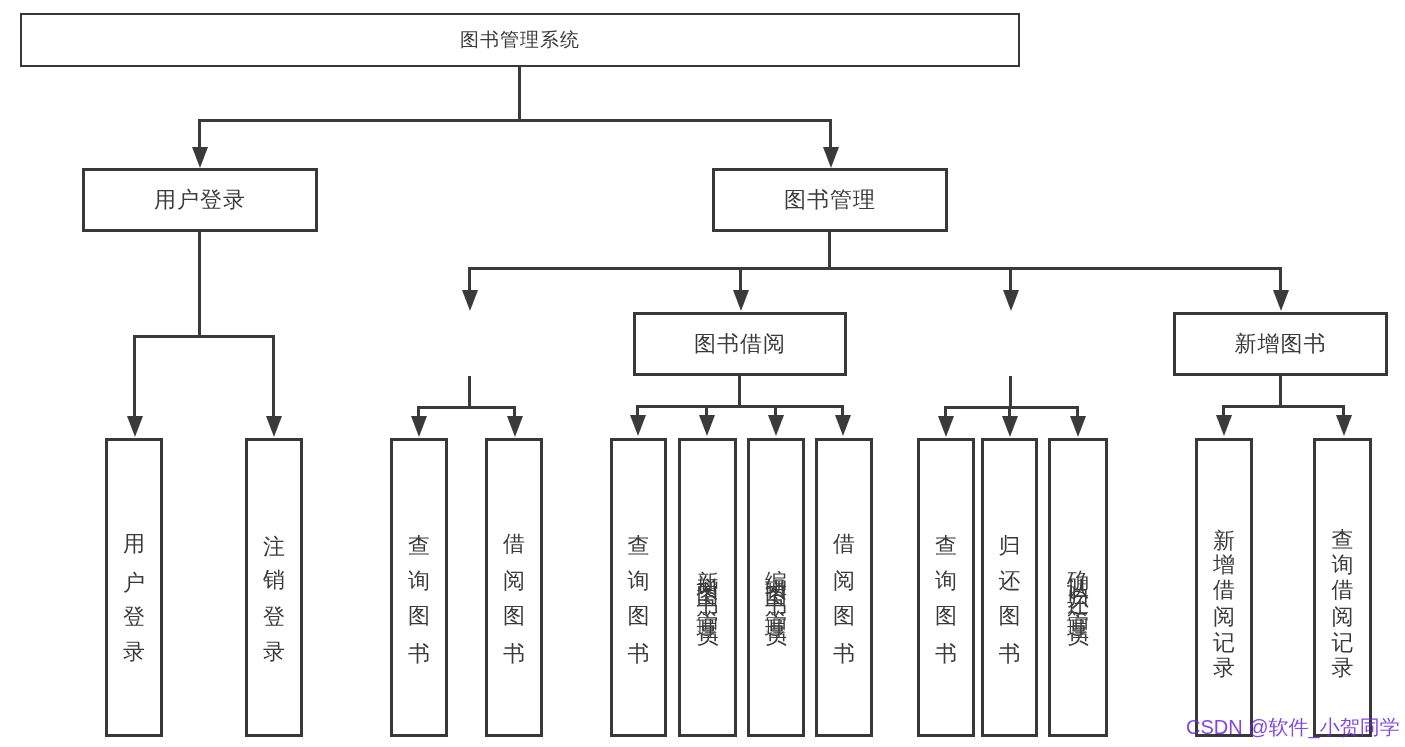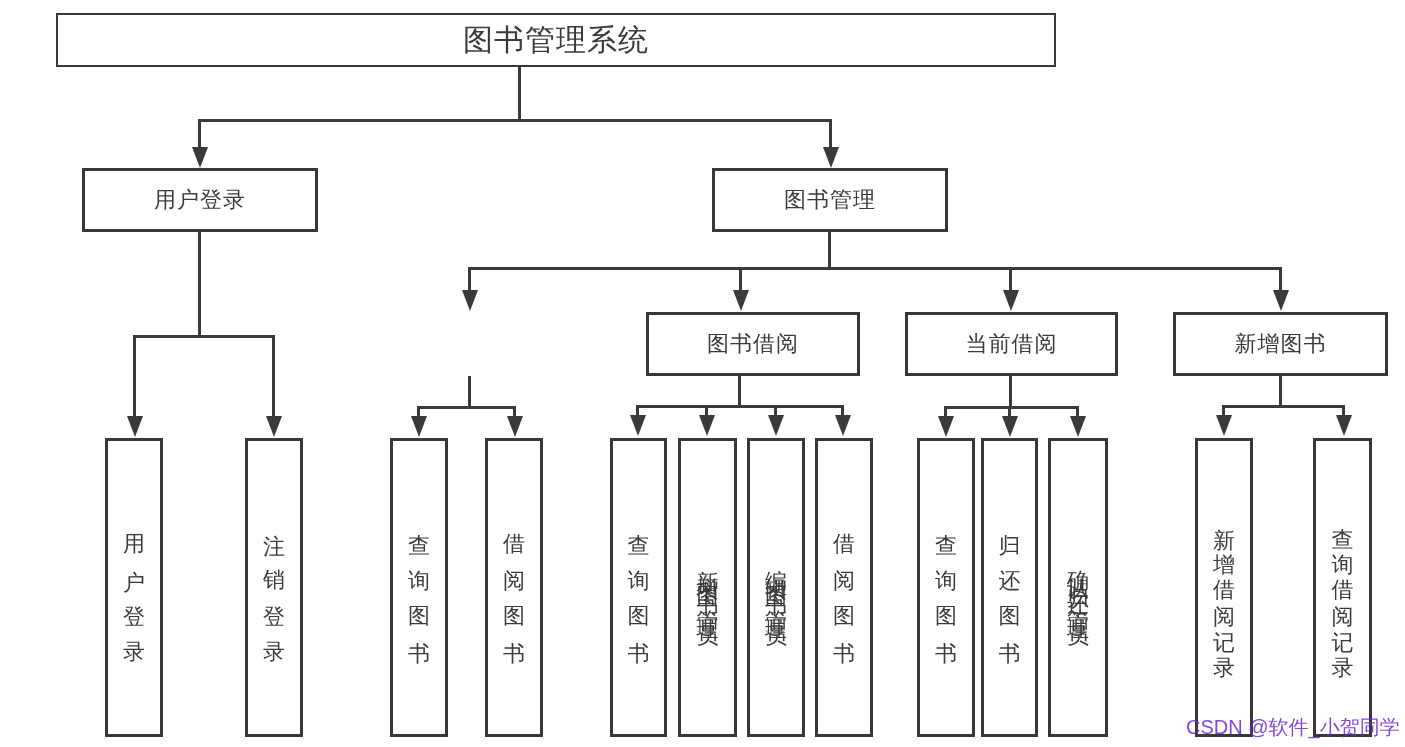--- a/index.html
+++ b/index.html
@@ -14,21 +14,21 @@
     position:absolute;
     box-sizing:border-box;
     border:3px solid #383838;
     background:#ffffff;
     display:flex;align-items:center;justify-content:center;
     color:#3a3a3a;
     font-size:22px;
     letter-spacing:1px;
     z-index:2;
   }
-  .node.root{border-width:2px;font-size:30px;margin-left:36px;}
+  .node.root{border-width:2px;font-size:19px;}
   .leaf{
     position:absolute;
     box-sizing:border-box;
     border:3px solid #383838;
     background:#ffffff;
     display:flex;align-items:center;justify-content:center;
     z-index:2;
   }
   .vtext{
     writing-mode:vertical-rl;
@@ -69,27 +69,24 @@
 
   <div class="node" style="left:82px;top:168px;width:236px;height:64px;">
     <span>用户登录</span>
   </div>
 
   <div class="node" style="left:712px;top:168px;width:236px;height:64px;">
     <span>图书管理</span>
   </div>
 
 
-  <div class="node" style="left:633px;top:312px;width:214px;height:64px;margin-left:13px;">
+  <div class="node" style="left:633px;top:312px;width:214px;height:64px;">
     <span>图书借阅</span>
   </div>
 
-  <div class="node" style="left:905px;top:312px;width:213px;height:64px;">
-    <span>当前借阅</span>
-  </div>
 
   <div class="node" style="left:1173px;top:312px;width:215px;height:64px;">
     <span>新增图书</span>
   </div>
 
   <div class="leaf" style="left:105px;top:438px;width:58px;height:299px;">
     <span class="vtext" style="letter-spacing: 36px;">用户登录</span>
   </div>
 
   <div class="leaf" style="left:245px;top:438px;width:58px;height:299px;">

